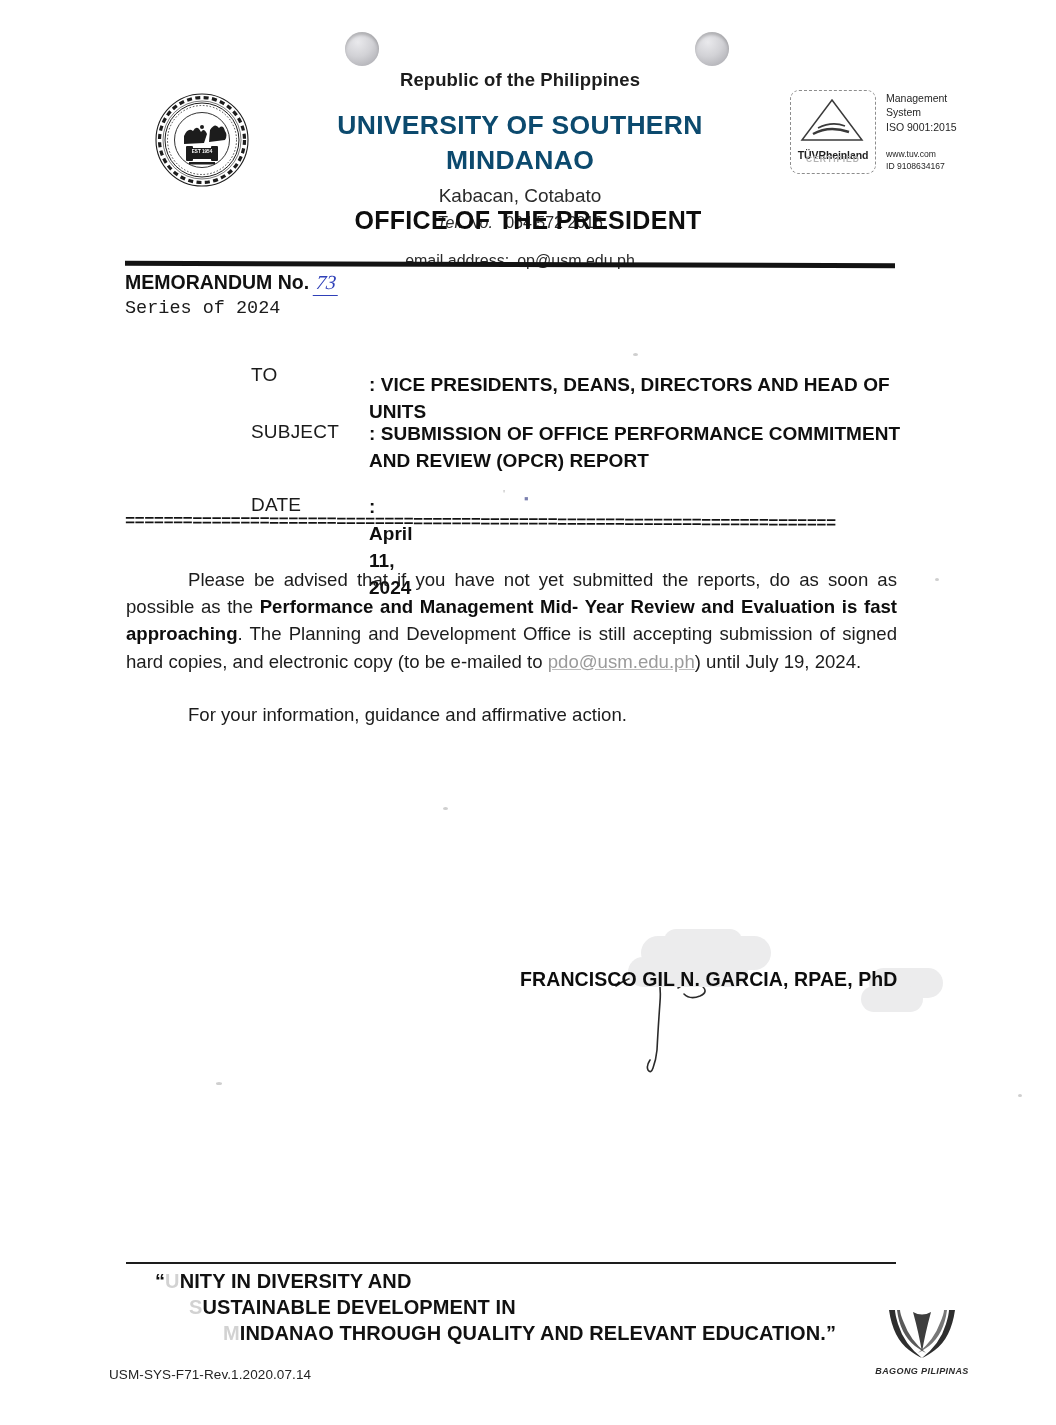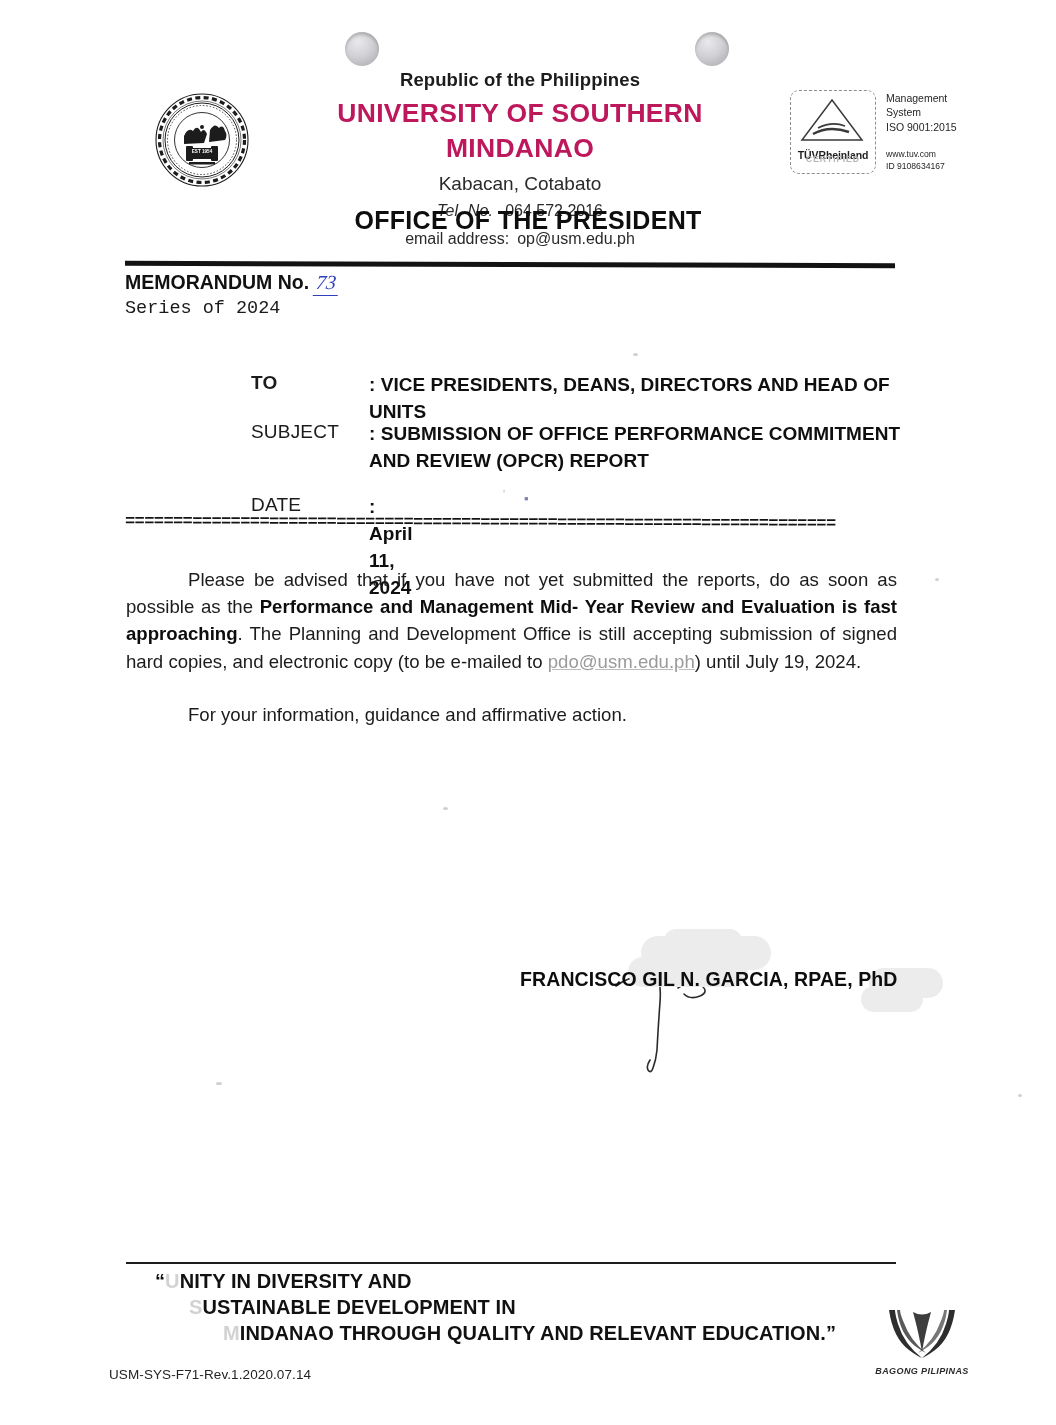--- a/index.html
+++ b/index.html
@@ -55,38 +55,38 @@
   .hc-repub {
     font-size: 18.5px;
     font-weight: bold;
     letter-spacing: 0.1px;
     color: #1c1c1c;
   }
   .hc-univ {
     font-size: 26.5px;
     font-weight: bold;
     letter-spacing: 0.3px;
-    margin-top: 4px;
-    color: #be185d;
+    margin-top: 16px;
+    color: #0c4a6e;
   }
   .hc-city {
     font-size: 19px;
     margin-top: 5px;
     color: #2a2a2a;
   }
   .hc-tel {
     font-size: 16px;
     margin-top: 4px;
     color: #2a2a2a;
   }
   .hc-tel .lbl { letter-spacing: 0.2px; font-style: italic; }
   .hc-tel .num { margin-left: 12px; }
   .hc-email {
     font-size: 16px;
-    margin-top: 6px;
+    margin-top: 16px;
     color: #2a2a2a;
   }
   .hc-email .val { margin-left: 8px; }
 
   
   .tuv {
     position: absolute;
     left: 790px;
     top: 90px;
     width: 200px;
@@ -201,21 +201,21 @@
     letter-spacing: 0.2px;
   }
   .field-value {
     position: absolute;
     font-size: 19px;
     font-weight: bold;
     color: #0f0f0f;
     letter-spacing: 0.05px;
     line-height: 1.42;
   }
-  .f-to-l    { left: 251px; top: 372px; font-weight: bold; }
+  .f-to-l    { left: 251px; top: 364px; }
   .f-to-v    { left: 369px; top: 372px; width: 560px; }
   .f-subj-l  { left: 251px; top: 421px; }
   .f-subj-v  { left: 369px; top: 421px; width: 545px; }
   .f-date-l  { left: 251px; top: 494px; }
   .f-date-v  { left: 369px; top: 494px; }
   .date-mark {
     position: absolute;
     left: 524px;
     top: 491px;
     font-size: 13px;

